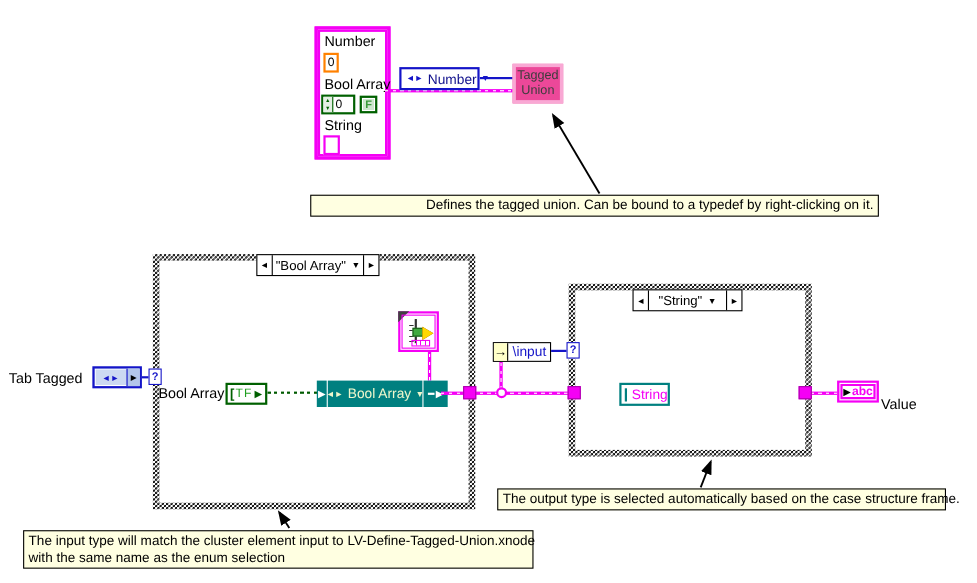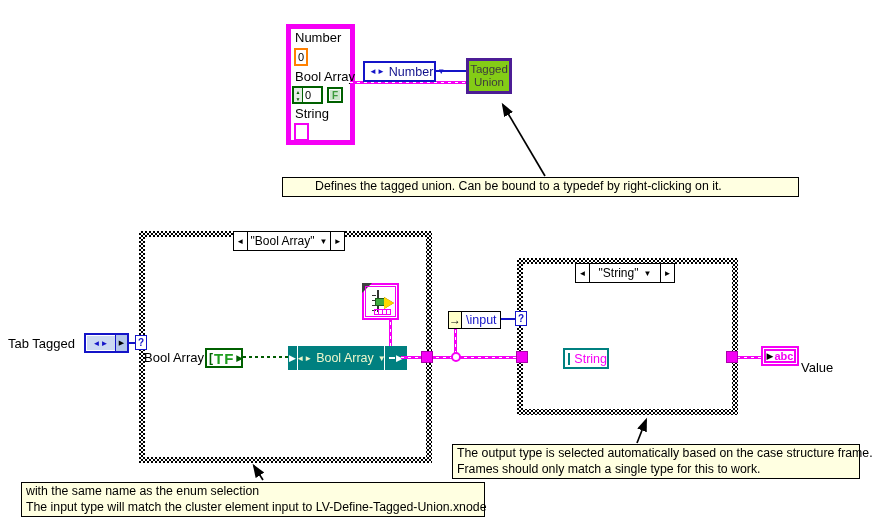--- a/index.html
+++ b/index.html
@@ -47,27 +47,27 @@
   .spin-arrows span{flex:1;display:flex;align-items:center;justify-content:center;font-size:5px;color:#006000;}
   .spin-val{flex:1;font-size:11px;display:flex;align-items:center;padding-left:2px;}
   .fbtn{border:2px solid #006000;background:#cde6cd;box-shadow:inset 0 0 0 1px #fff;
         display:flex;align-items:center;justify-content:center;
         font-size:10px;font-weight:bold;color:#3a9a3a;box-sizing:border-box;}
   
   .enumconst{border:2px solid #1414c8;background:#fff;display:flex;align-items:center;
              gap:4px;padding:0 4px;box-sizing:border-box;}
   .enumconst .g{font-size:8px;color:#1414c8;}
   .enumconst .t{font-size:12.5px;color:#10108c;}
-  .tunode{border:3px solid #4c1d95;background:#84cc16;color:#3c3c3c;font-size:11.5px;
+  .tunode{border:3px solid #f9a8d4;background:#ec4899;color:#3c3c3c;font-size:11.5px;
           line-height:13px;text-align:center;display:flex;align-items:center;justify-content:center;
           box-sizing:border-box;}
   .tf{border:2px solid #006000;background:#fff;display:flex;align-items:center;
       padding:0 2px;gap:1px;box-sizing:border-box;}
   .tf .br{color:#006000;font-weight:bold;font-size:12px;}
-  .tf .tx{color:#1f9e1f;font-weight:bold;font-size:15px;letter-spacing:1px;}
+  .tf .tx{color:#1f9e1f;font-weight:normal;font-size:11px;letter-spacing:1px;}
   .tf .pl{color:#006000;font-size:9px;margin-left:1px;}
   .xn{display:flex;gap:1px;}
   .xn-seg{background:#008080;display:flex;align-items:center;justify-content:center;}
   .xn-mid{gap:4px;padding:0 4px;}
   .xn .g{font-size:8px;color:#eef7cc;}
   .xn .t{font-size:12.5px;color:#eef7cc;white-space:nowrap;}
   .xn-bar{width:6px;height:2px;background:#fff;}
   .xn .p{color:#fff;font-size:9px;}
   .typenode{border:1px solid #000;background:#fff;display:flex;box-sizing:border-box;}
   .typenode .arr{width:16px;background:#ffffc8;display:flex;align-items:center;
@@ -142,21 +142,21 @@
 <div class="abs enumconst" style="left:363px;top:61px;width:73px;height:21px;">
   <span class="g">◄►</span>
   <span class="t">Number</span>
   <span class="g">▼</span>
 </div>
 
 <div class="abs tunode" style="left:466px;top:58px;width:46px;height:36px;">
   <span style="width:40px;">Tagged Union</span>
 </div>
 
-<div class="abs tip" style="left:282px;top:177px;width:479px;height:16px;text-align:left;padding-left:32px;">
+<div class="abs tip" style="left:282px;top:177px;width:479px;height:16px;text-align:right;padding-left:32px;">
   <span>Defines the tagged union. Can be bound to a typedef by right-clicking on it.</span>
 </div>
 
 <div class="abs checker" style="left:139px;top:231px;width:293px;height:232px;">
   <div class="case-inner"></div>
 </div>
 <div class="abs sel" style="left:233px;top:231px;width:110px;">
   <div class="sel-btn">◄</div>
   <div class="sel-mid">
     <span>"Bool Array"</span>
@@ -244,19 +244,18 @@
 <div class="abs tun" style="left:726px;top:351px;width:12px;height:12px;"></div>
 
 <div class="abs valterm" style="left:761px;top:346px;width:38px;height:20px;">
   <span class="pl">▶</span>
   <span class="tx">abc</span>
 </div>
 <div class="abs lbl" style="left:801px;top:360px;">Value</div>
 
 <div class="abs tip" style="left:452px;top:444px;width:398px;">
   <div>The output type is selected automatically based on the case structure frame.</div>
-  <div>Frames should only match a single type for this to work.</div>
 </div>
 
 <div class="abs tip" style="left:21px;top:482px;width:454px;">
+  <div>The input type will match the cluster element input to LV-Define-Tagged-Union.xnode</div>
   <div>with the same name as the enum selection</div>
-  <div>The input type will match the cluster element input to LV-Define-Tagged-Union.xnode</div>
 </div>
 
 </body></html>

